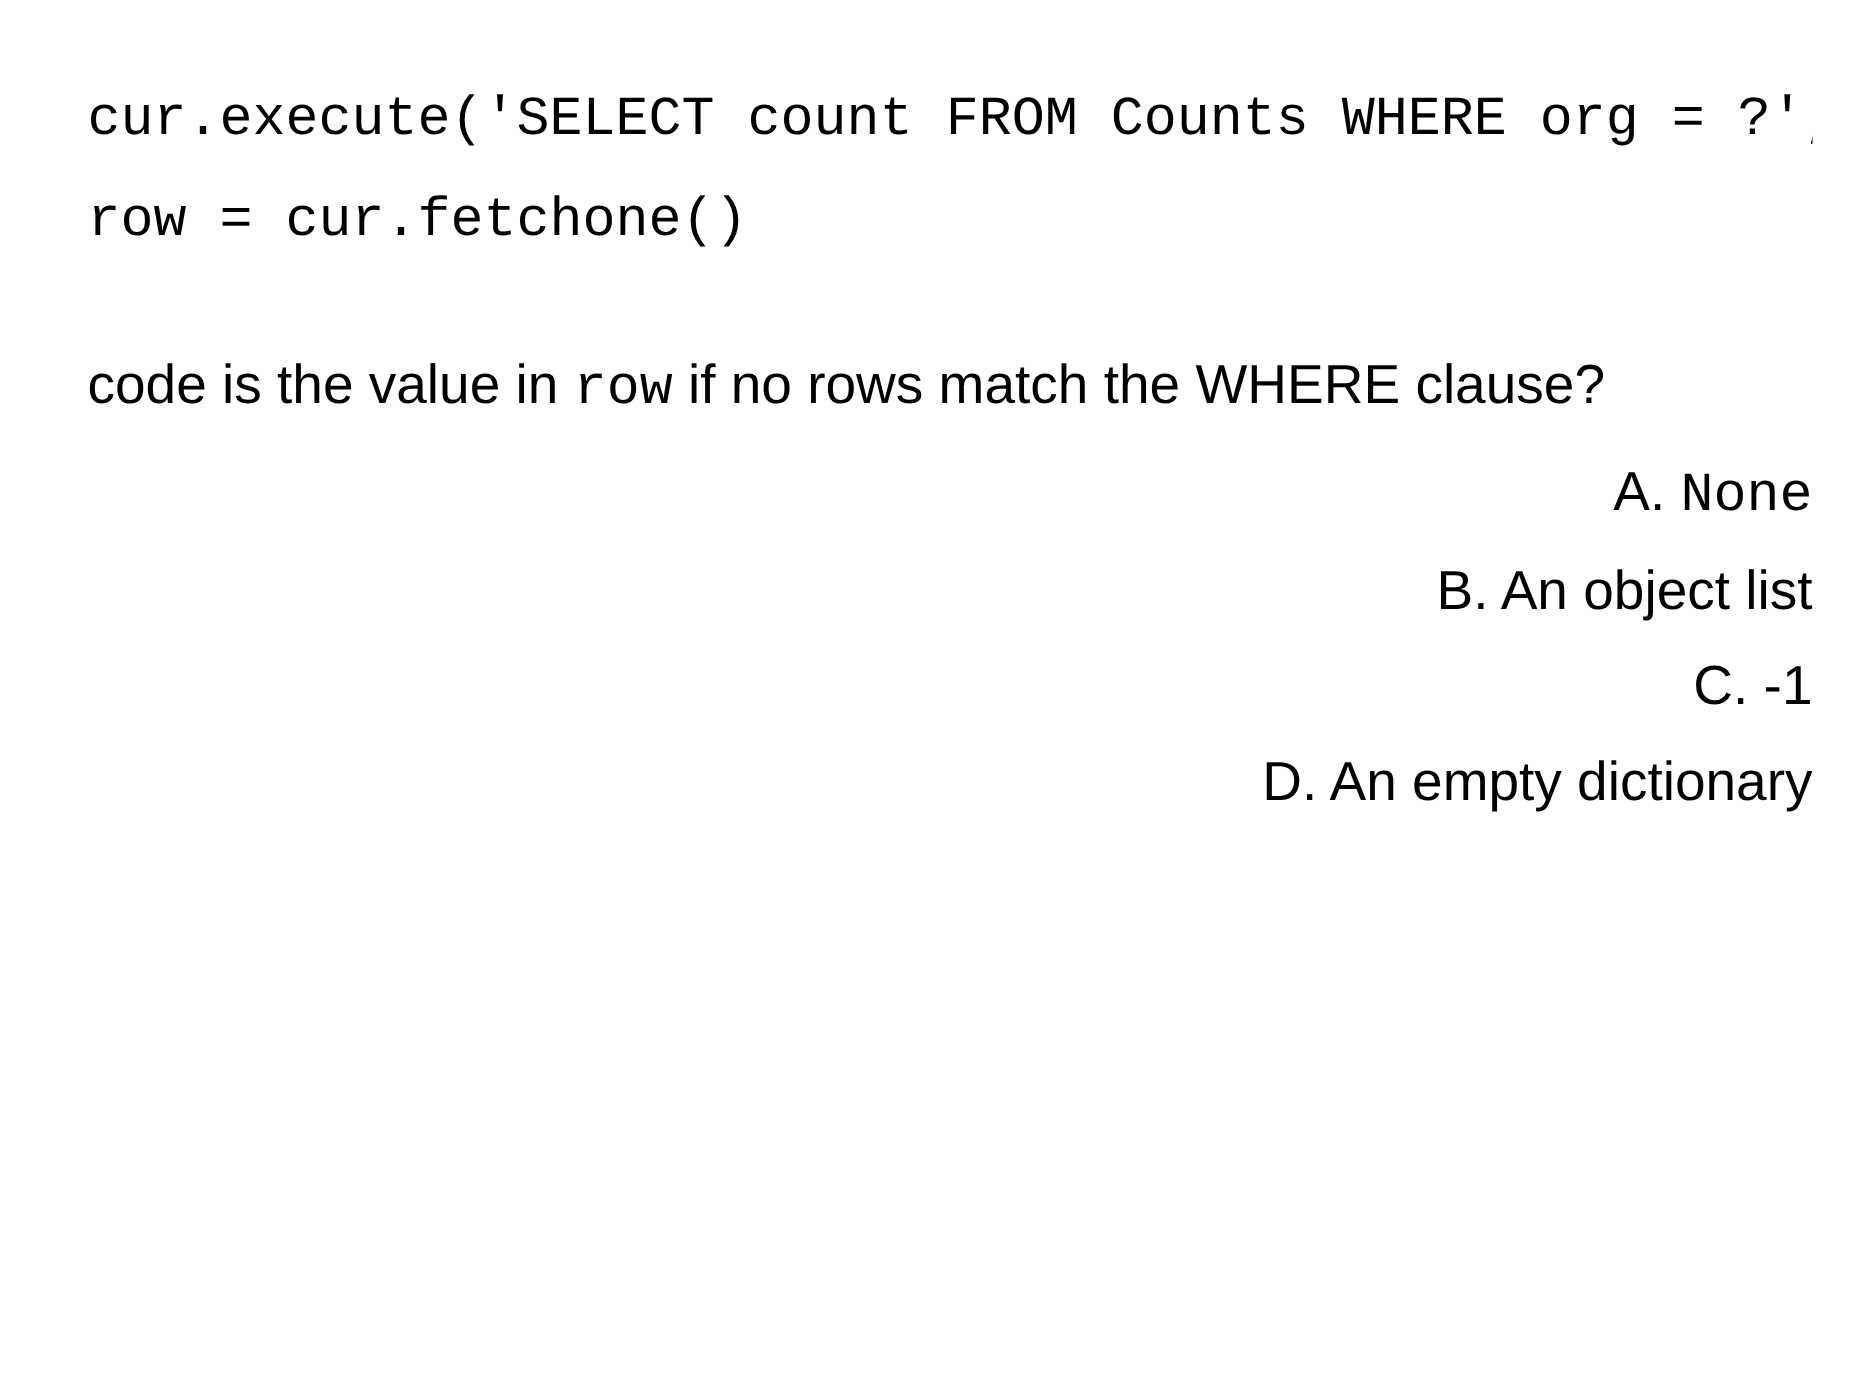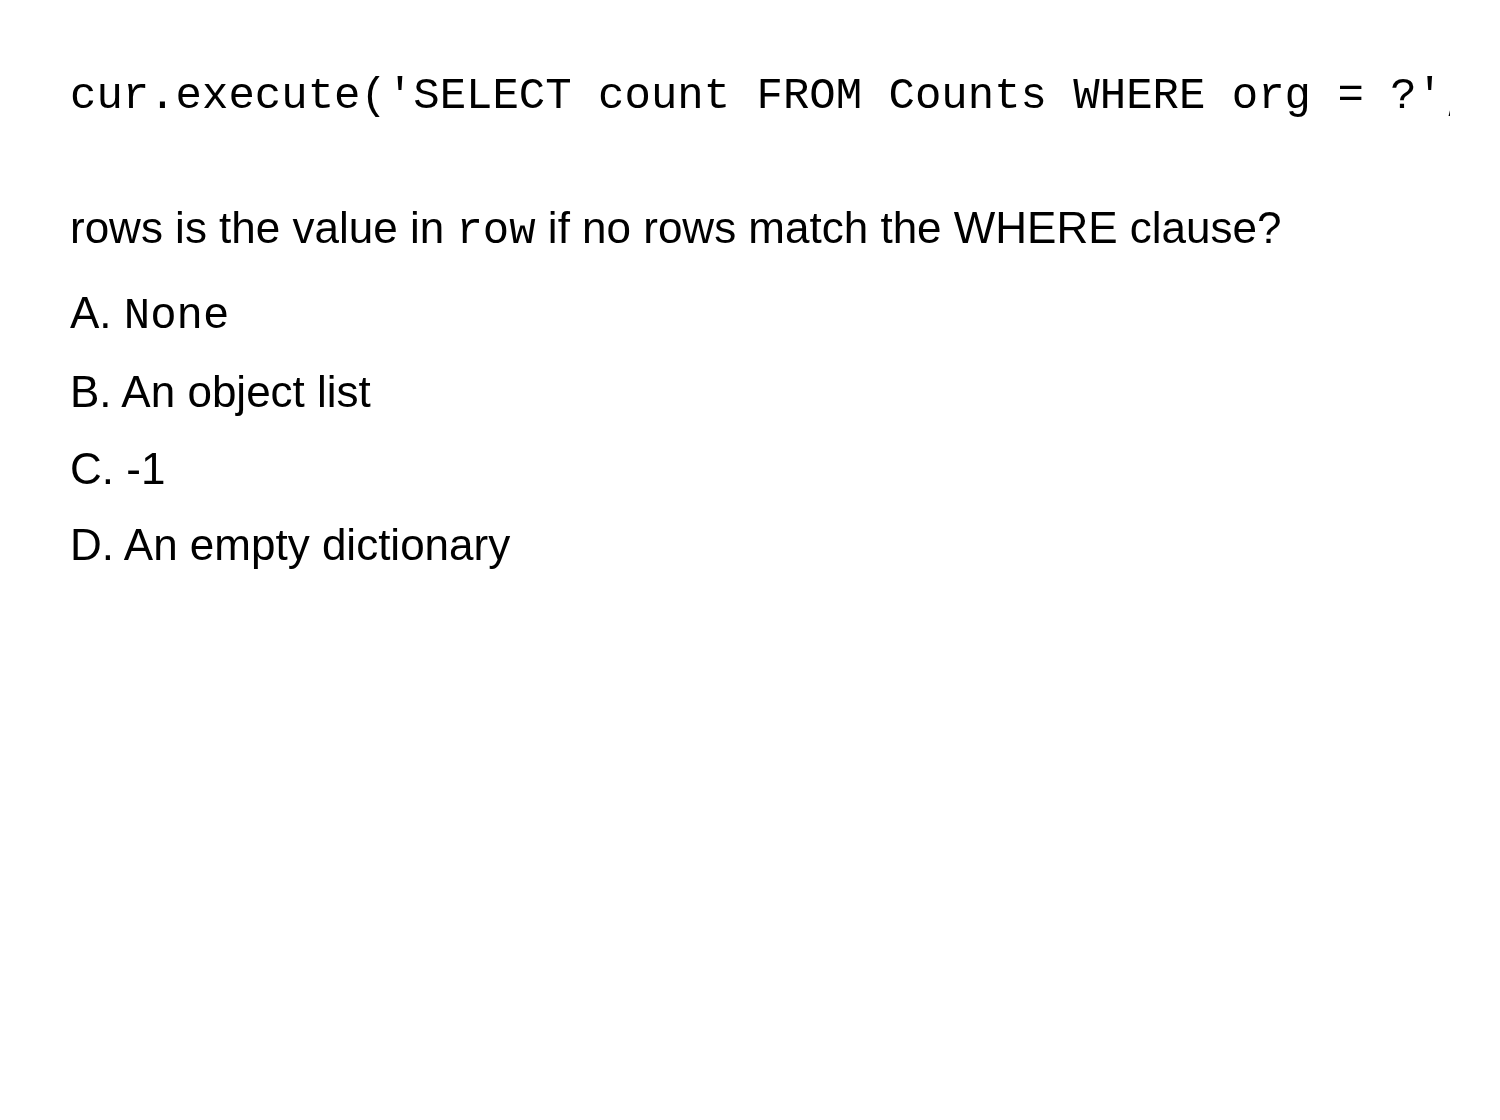--- a/index.html
+++ b/index.html
@@ -33,32 +33,34 @@
       overflow: hidden;
       line-height: 1.65;
       margin-bottom: 8px;
     }
     .para2 {
       margin-top: 60px;
       margin-bottom: 12px;
     }
     .option {
       margin-bottom: 6px;
+      text-align: right;
     }
   </style>
 </head>
 <body>
 
 <div class="content">
 
 
   <div class="code-block">cur.execute('SELECT count FROM Counts WHERE org = ?', (org,))</div>
+  <div class="code-block">row = cur.fetchone()</div>
 
   <div class="para2">
-    <span>rows is the value in </span><span class="code">row</span><span> if no rows match the WHERE clause?</span>
+    <span>code is the value in </span><span class="code">row</span><span> if no rows match the WHERE clause?</span>
   </div>
 
   <div class="option">
     <span>A. </span><span class="code">None</span>
   </div>
   <div class="option">B. An object list</div>
   <div class="option">C. -1</div>
   <div class="option">D. An empty dictionary</div>
 
 </div>

